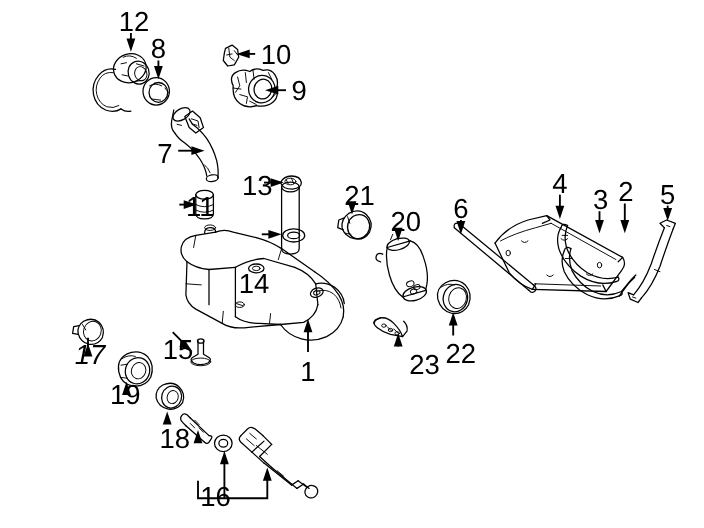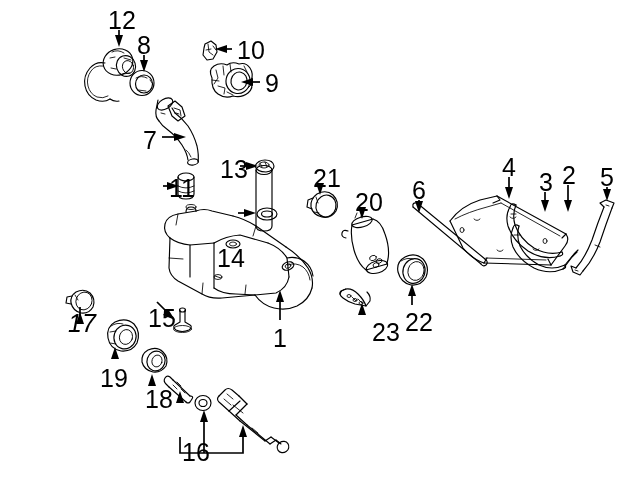--- a/index.html
+++ b/index.html
@@ -474,19 +474,19 @@
   <div class="callout-label" style="left:265px; top:71px;">9</div>
   <div class="callout-label" style="left:237px; top:38px;">10</div>
   <div class="callout-label" style="left:143px; top:176px;margin-left:26px;">11</div>
   <div class="callout-label" style="left:108px; top:8px;">12</div>
   <div class="callout-label" style="left:220px; top:157px;">13</div>
   <div class="callout-label" style="left:217px; top:204px;margin-top:42px;">14</div>
   <div class="callout-label" style="left:148px; top:294px;margin-top:12px;">15</div>
   <div class="callout-label" style="left:182px; top:440px;">16</div>
   <div class="callout-label" style="left:68px;  top:311px;font-style:italic;">17</div>
   <div class="callout-label" style="left:145px; top:387px;">18</div>
-  <div class="callout-label" style="left:100px; top:366px;">19</div>
+  <div class="callout-label" style="left:100px; top:347px;">19</div>
   <div class="callout-label" style="left:355px; top:190px;">20</div>
   <div class="callout-label" style="left:313px; top:166px;">21</div>
   <div class="callout-label" style="left:405px; top:310px;text-align:center;">22</div>
   <div class="callout-label" style="left:372px; top:320px;">23</div>
 
 </div>
 
 </body></html>

